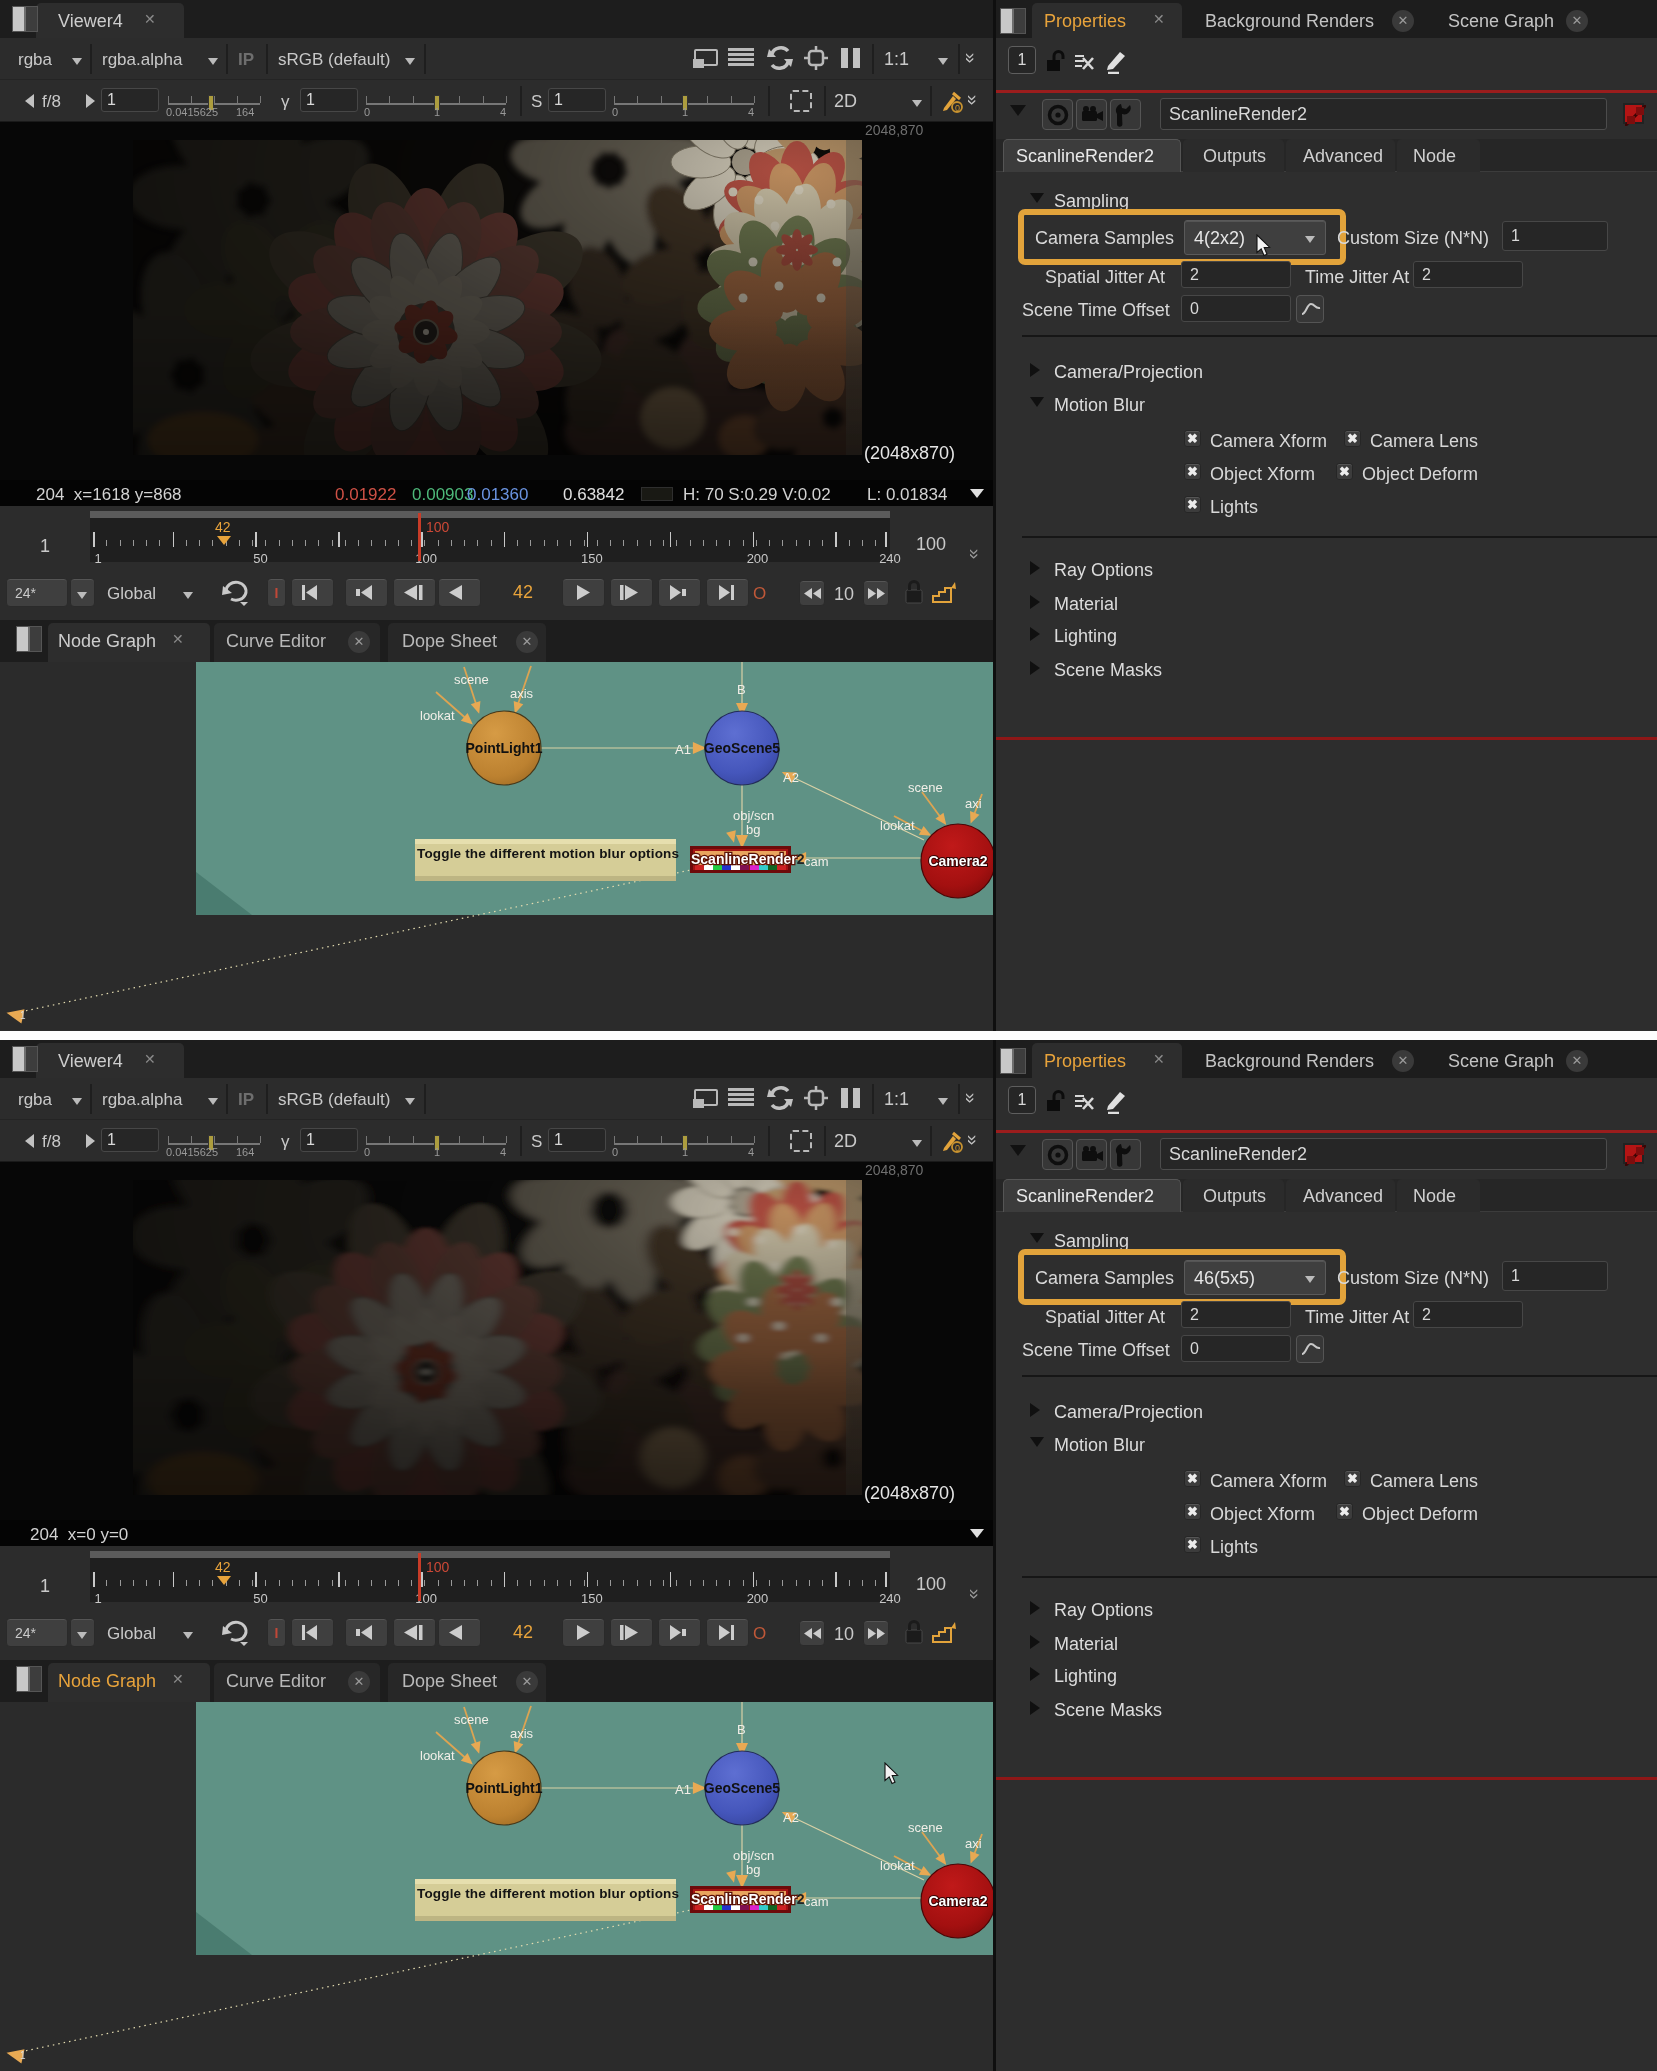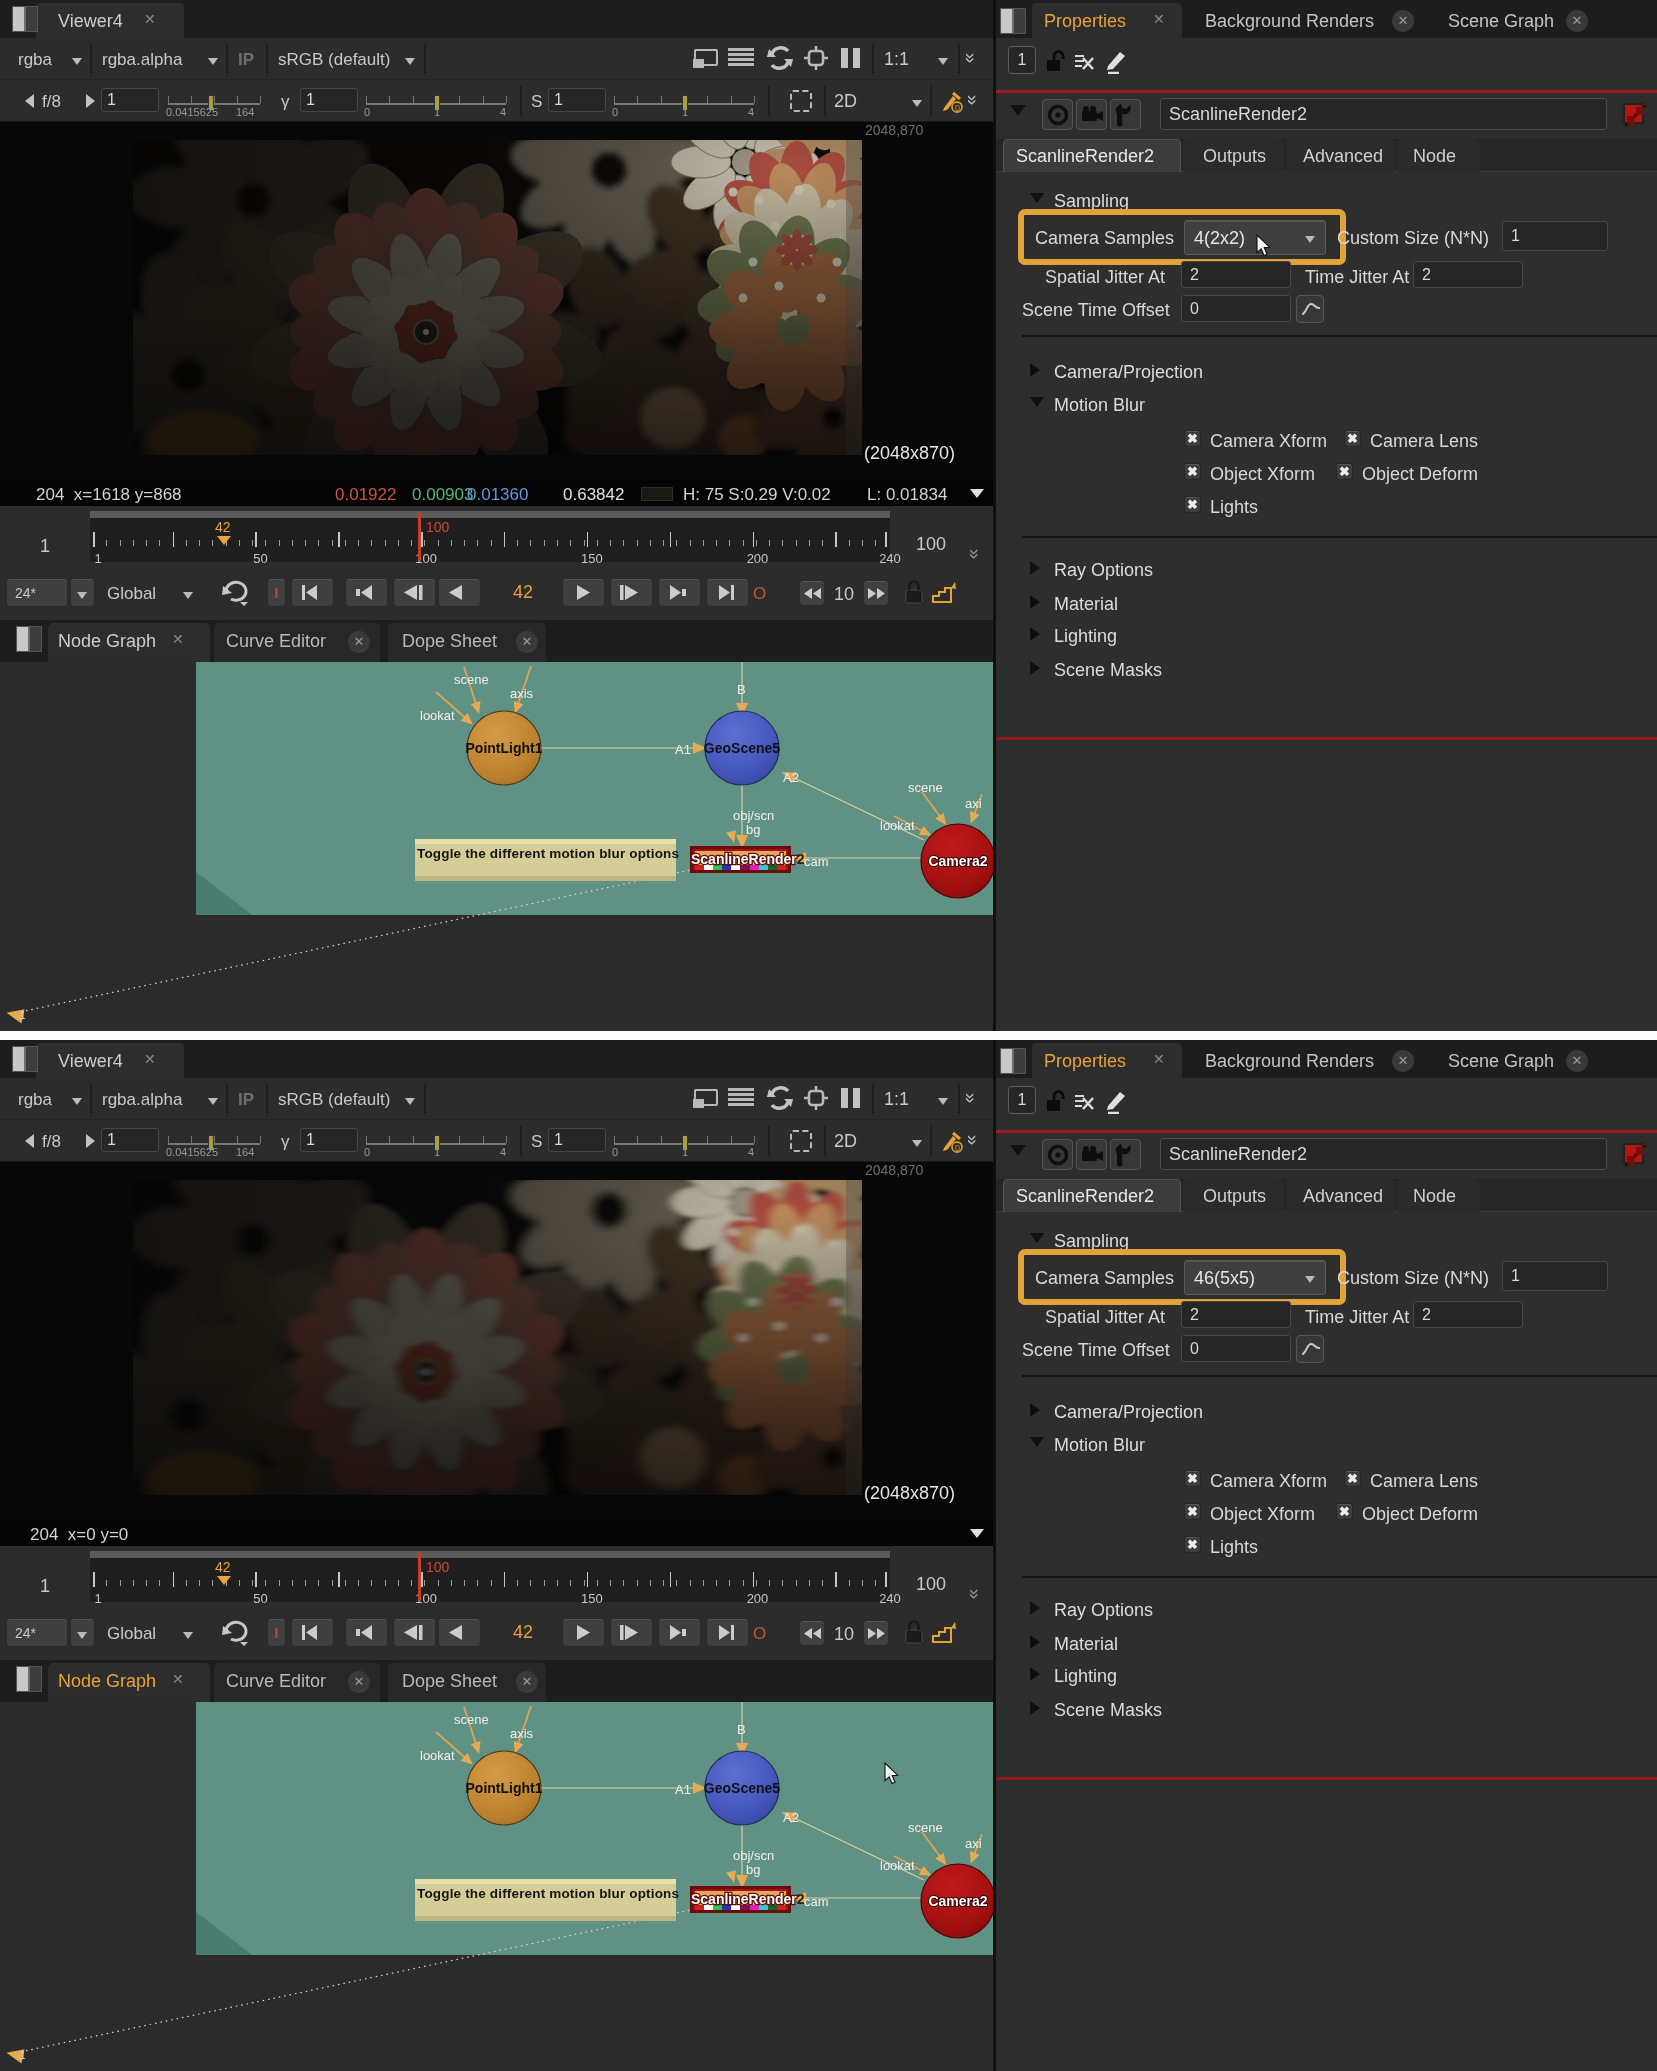--- a/index.html
+++ b/index.html
@@ -371,21 +371,21 @@
       </svg></div>
     <div class="ab" style="left:865px;top:122px;font-size:14px;color:#6f6f6f">2048,870</div>
     <div class="ab" style="left:864px;top:443px;font-size:18px;color:#e6e6e6">(2048x870)</div>
     <div class="ab" style="left:0;top:480px;width:993px;height:26px;background:#040404"></div>
     <div class="ab t14" style="left:36px;top:485px;color:#d2d2d2">204&nbsp;&nbsp;x=1618 y=868</div>
     <div class="ab t14" style="left:335px;top:485px;color:#cf5146">0.01922</div>
     <div class="ab t14" style="left:412px;top:485px;color:#4eb97a">0.00903</div>
     <div class="ab t14" style="left:467px;top:485px;color:#6a93e0">0.01360</div>
     <div class="ab t14" style="left:563px;top:485px;color:#e0e0e0">0.63842</div>
     <div class="ab" style="left:641px;top:487px;width:32px;height:14px;background:#191914;border:1px solid #2e2e2e"></div>
-    <div class="ab t14" style="left:683px;top:485px;color:#d2d2d2">H: 75 S:0.29 V:0.02</div>
+    <div class="ab t14" style="left:683px;top:485px;color:#d2d2d2">H: 70 S:0.29 V:0.02</div>
     <div class="ab t14" style="left:867px;top:485px;color:#d2d2d2">L: 0.01834</div>
     <div class="ab" style="left:970px;top:489px;width:0;height:0;border:7px solid transparent;border-top:9px solid #e0e0e0"></div>
     <div class="ab" style="left:0;top:506px;width:993px;height:64px;background:#2c2c2c"></div>
     <div class="ab" style="left:90px;top:511px;width:800px;height:7px;background:#5b5b5b"></div>
     <div class="ab" style="left:90px;top:518px;width:800px;height:44px;background:#1f1f1f"></div>
     <div class="ab" style="left:0;top:518px;width:993px;height:46px">
       <div style="position:absolute;left:93.0px;top:22px;width:1px;height:6px;background:#9a9a9a"></div>
       <div style="position:absolute;left:106.3px;top:22px;width:1px;height:6px;background:#9a9a9a"></div>
       <div style="position:absolute;left:119.5px;top:22px;width:1px;height:6px;background:#9a9a9a"></div>
       <div style="position:absolute;left:132.8px;top:22px;width:1px;height:6px;background:#9a9a9a"></div>

